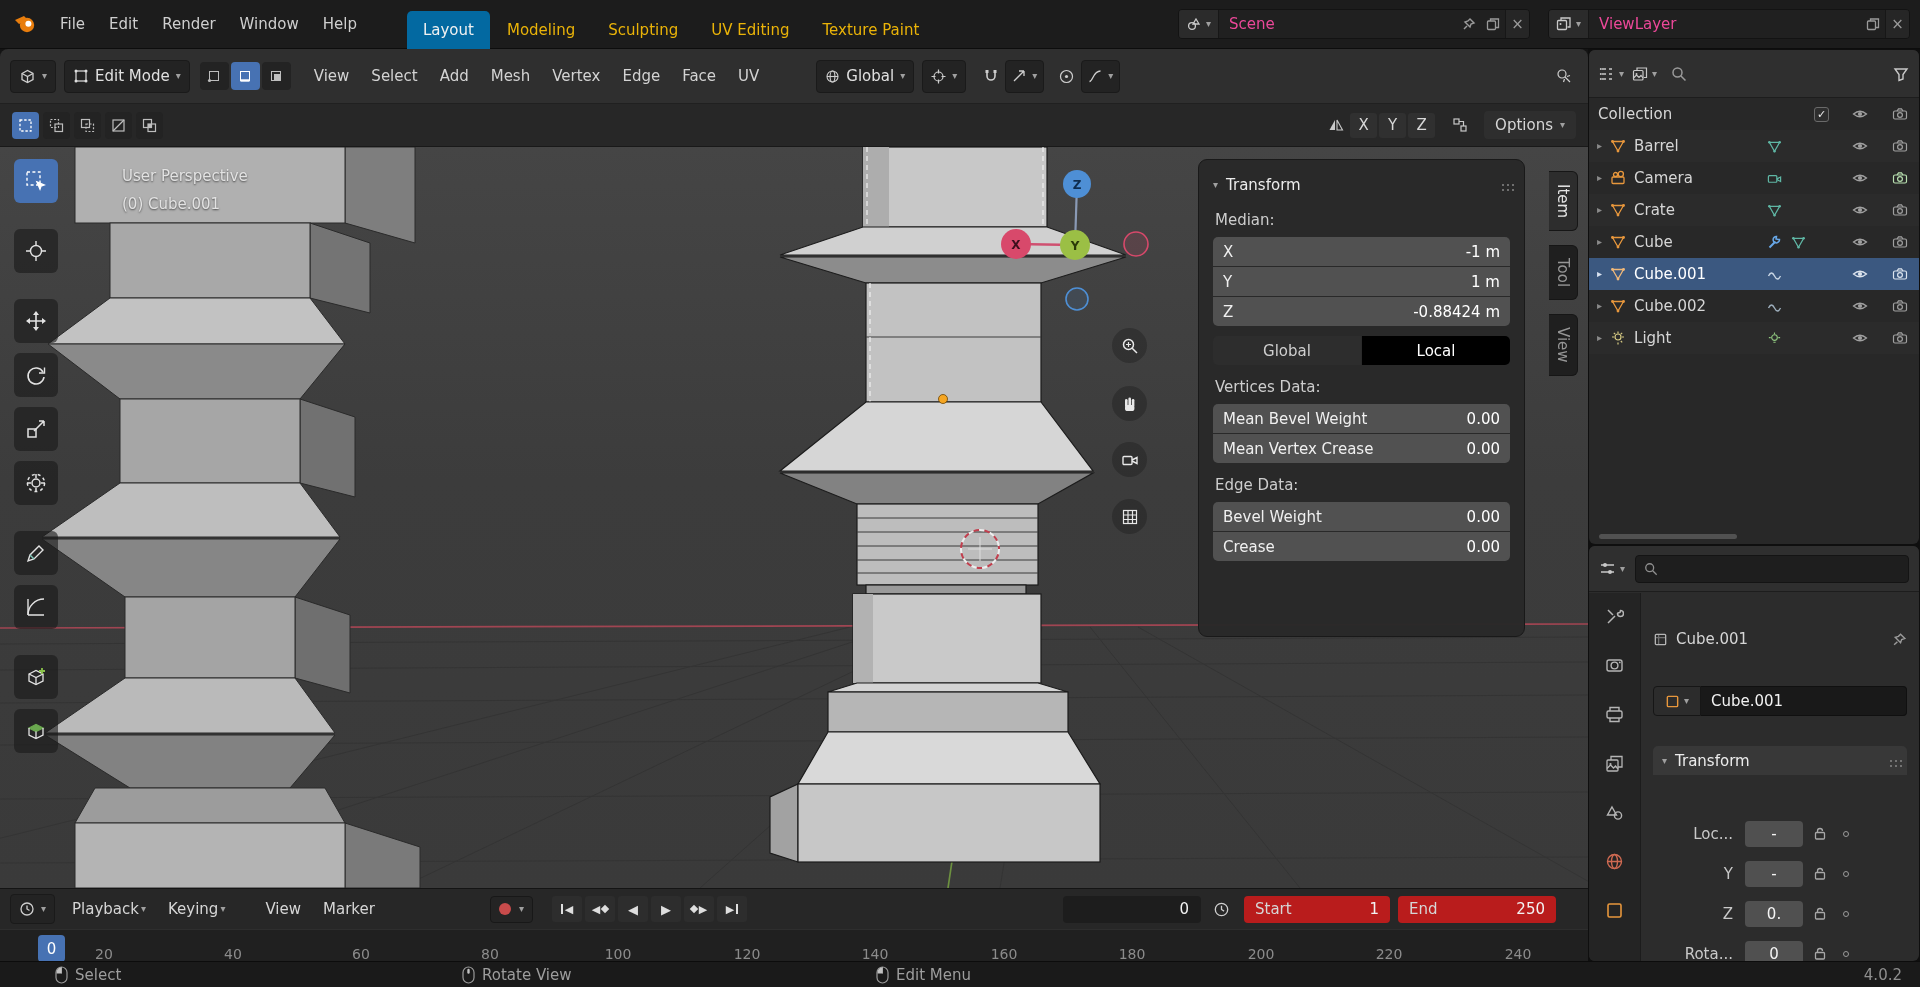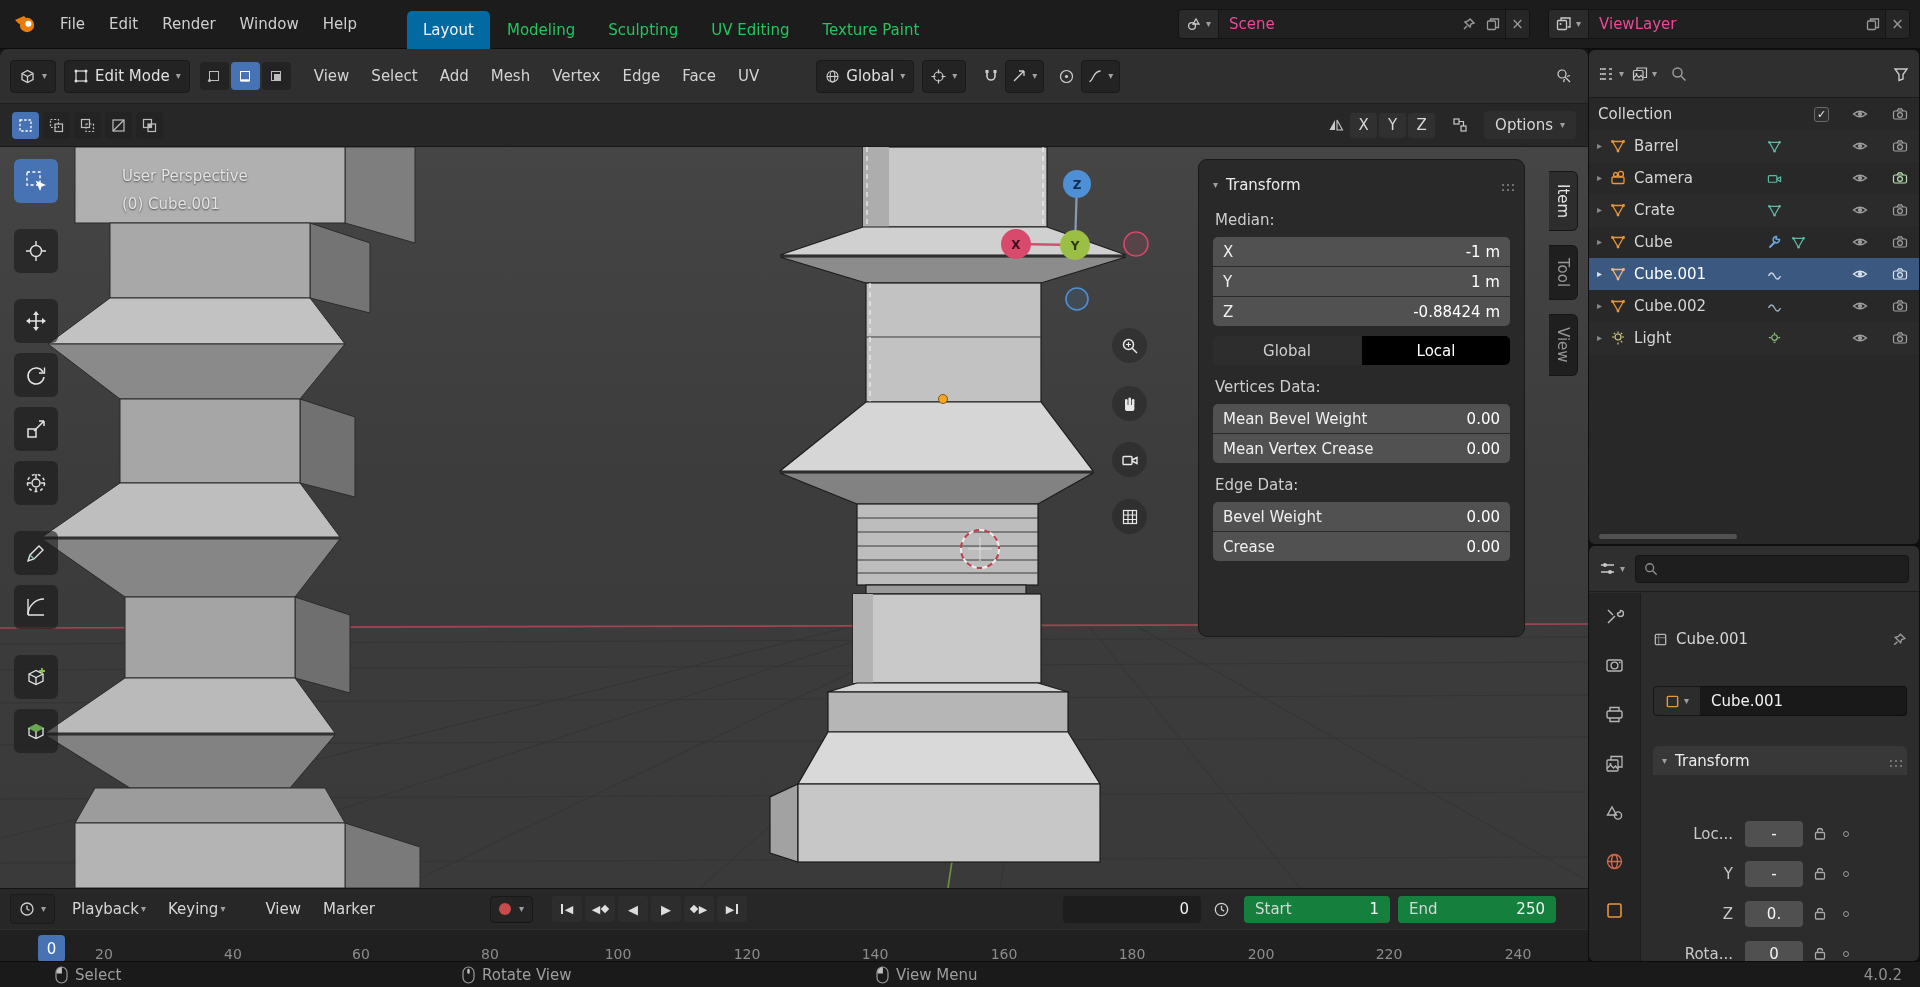--- a/index.html
+++ b/index.html
@@ -6,21 +6,21 @@
 html,body{background:#000;width:1920px;height:987px;overflow:hidden}
 .app{position:relative;width:1920px;height:987px;background:#141414;font-family:"DejaVu Sans","Liberation Sans",sans-serif;font-size:15px;color:#d6d6d6;overflow:hidden}
 svg{display:block}
 .chev{font-size:10px;color:#9f9f9f;line-height:1}
 .chevR{font-size:10px;color:#8a8a8a;line-height:1}
 
 .topbar{position:absolute;left:0;top:0;width:1920px;height:49px;background:#1c1c1c;display:flex;align-items:center;border-bottom:1px solid #0d0d0d;z-index:10}
 .logo{margin:0 10px 0 12px}
 .menu-item{padding:0 12px;height:49px;display:flex;align-items:center;color:#cfcfcf;cursor:default}
 .ws-tabs{display:flex;align-items:flex-end;height:49px;margin-left:38px}
-.ws-tab{height:38px;display:flex;align-items:center;padding:0 16px;border-radius:5px 5px 0 0;color:#22c55e;margin-right:1px}
+.ws-tab{height:38px;display:flex;align-items:center;padding:0 16px;border-radius:5px 5px 0 0;color:#eab308;margin-right:1px}
 .ws-tab.active{background:#0369a1;color:#f1f1f1}
 .topbar-right{margin-left:auto;display:flex;align-items:center;gap:18px;margin-right:10px}
 .id-widget{display:flex;align-items:center;height:30px;background:#202020;border:1px solid #131313;border-radius:4px;overflow:hidden}
 .id-btn{display:flex;align-items:center;gap:4px;background:#2b2b2b;height:100%;padding:0 7px;border-right:1px solid #171717}
 .id-name{padding:0 10px;color:#ec4899;flex:1;white-space:nowrap}
 .id-ico{width:24px;height:100%;display:flex;align-items:center;justify-content:center;color:#9a9a9a}
 .id-x{width:24px;height:100%;display:flex;align-items:center;justify-content:center;color:#9a9a9a;background:#262626;border-left:1px solid #171717}
 
 .vp{position:absolute;left:0;top:49px;width:1588px;height:839px}
 .vp-header{height:55px;background:#2f2f2f;border-radius:8px 8px 0 0;display:flex;align-items:center;padding:0 10px;border-bottom:1px solid #202020}
@@ -62,21 +62,21 @@
 
 .timeline{position:absolute;left:0;top:888px;width:1588px;height:73px;background:#272727;border-top:1px solid #141414}
 .tl-head{height:40px;display:flex;align-items:center;padding:0 10px}
 .tl-menu{padding:0 11px;display:flex;align-items:center;gap:2px;color:#d6d6d6}
 .tl-pill{height:27px;background:#242424;border:1px solid #181818;border-radius:4px;display:flex;align-items:center;padding:0 8px;gap:8px;margin-left:104px}
 .recdot{width:12px;height:12px;border-radius:50%;background:#c84b4b}
 .tbtn{width:30px;height:26px;border-radius:3px;background:#2d2d2d;display:flex;align-items:center;justify-content:center;gap:2px;color:#dedede;margin-left:3px;font-size:11px}
 .tbar{width:2px;height:10px;background:#dedede}
 .tdia{width:6px;height:6px;background:#dedede;transform:rotate(45deg)}
 .tl-frame{margin-left:auto;width:138px;height:27px;background:#1d1d1d;border-radius:4px;display:flex;align-items:center;justify-content:flex-end;padding:0 12px;color:#f2f2f2}
-.tl-range{height:27px;background:#15803d;border-radius:4px;display:flex;align-items:center;justify-content:space-between;padding:0 11px;margin-left:8px}
+.tl-range{height:27px;background:#b91c1c;border-radius:4px;display:flex;align-items:center;justify-content:space-between;padding:0 11px;margin-left:8px}
 .tl-ruler{position:relative;height:33px;background:#202020;border-top:1px solid #2e2e2e;overflow:hidden}
 .tick{position:absolute;top:16px;transform:translateX(-50%);color:#8c8c8c;font-size:14px}
 .playhead{position:absolute;left:38px;top:5px;width:27px;height:27px;background:#4772b3;border-radius:4px;display:flex;align-items:center;justify-content:center;color:#fff}
 
 .right-col{position:absolute;left:1588px;top:49px;width:332px;height:912px;background:#0f0f0f}
 .outliner{position:absolute;left:1px;top:1px;width:330px;height:494px;background:#282828;border-radius:6px;overflow:hidden}
 .ol-head{height:48px;background:#2f2f2f;display:flex;align-items:center;gap:8px;padding:0 10px;border-bottom:1px solid #1d1d1d}
 .ol-dd{display:flex;align-items:center;gap:4px;color:#c9c9c9}
 .ol-scene{height:27px;display:flex;align-items:center;padding:0 4px;color:#c0c0c0;margin-top:15px}
 .ol-row{height:32px;display:flex;align-items:center;padding:0 10px 0 8px;gap:7px}
@@ -1148,18 +1148,18 @@
           <rect x="5.3" y="2.8" width="2.4" height="5" rx="1.2" fill="#c2c2c2"></rect>
         </svg>
       <span>Rotate View</span>
     </div>
     <div class="sb-item" style="left:876px">
       <svg width="13" height="18" viewBox="0 0 13 18">
           <rect x="1" y="1" width="11" height="16" rx="5.5" fill="none" stroke="#9a9a9a" stroke-width="1.2"></rect>
           <path d="M6.5 1 v6.5" stroke="#9a9a9a" stroke-width="1"></path>
           <path d="M6.5 1.2 A5 5 0 0 0 1.6 6 V7.5 H6.5 Z" fill="#c2c2c2"></path>
         </svg>
-      <span>View Menu</span>
+      <span>Edit Menu</span>
     </div>
     <div class="sb-ver">4.0.2</div>
   </div>
 
 </div>
 
 </body></html>

